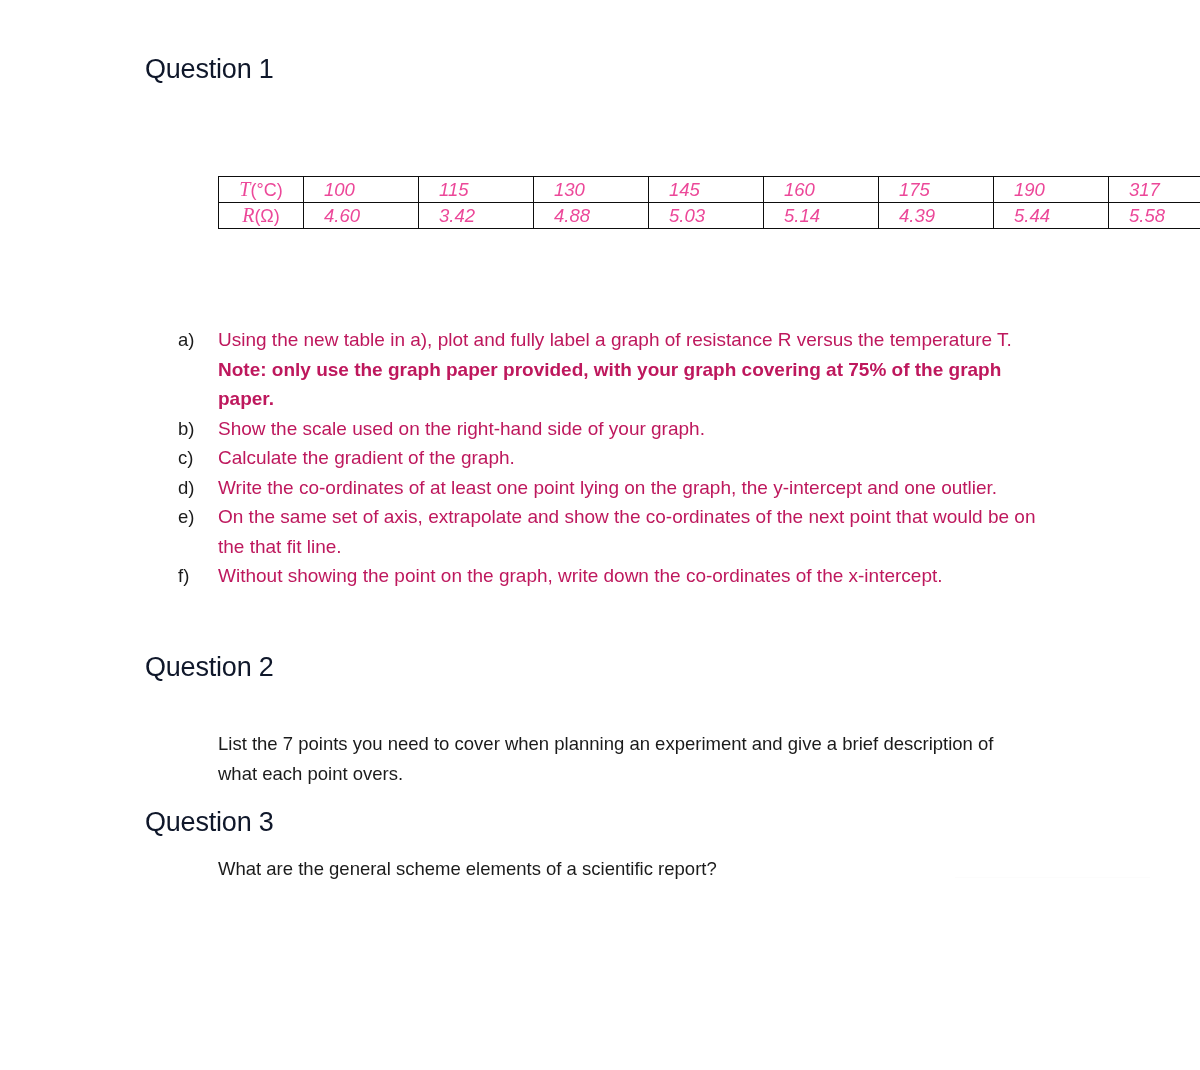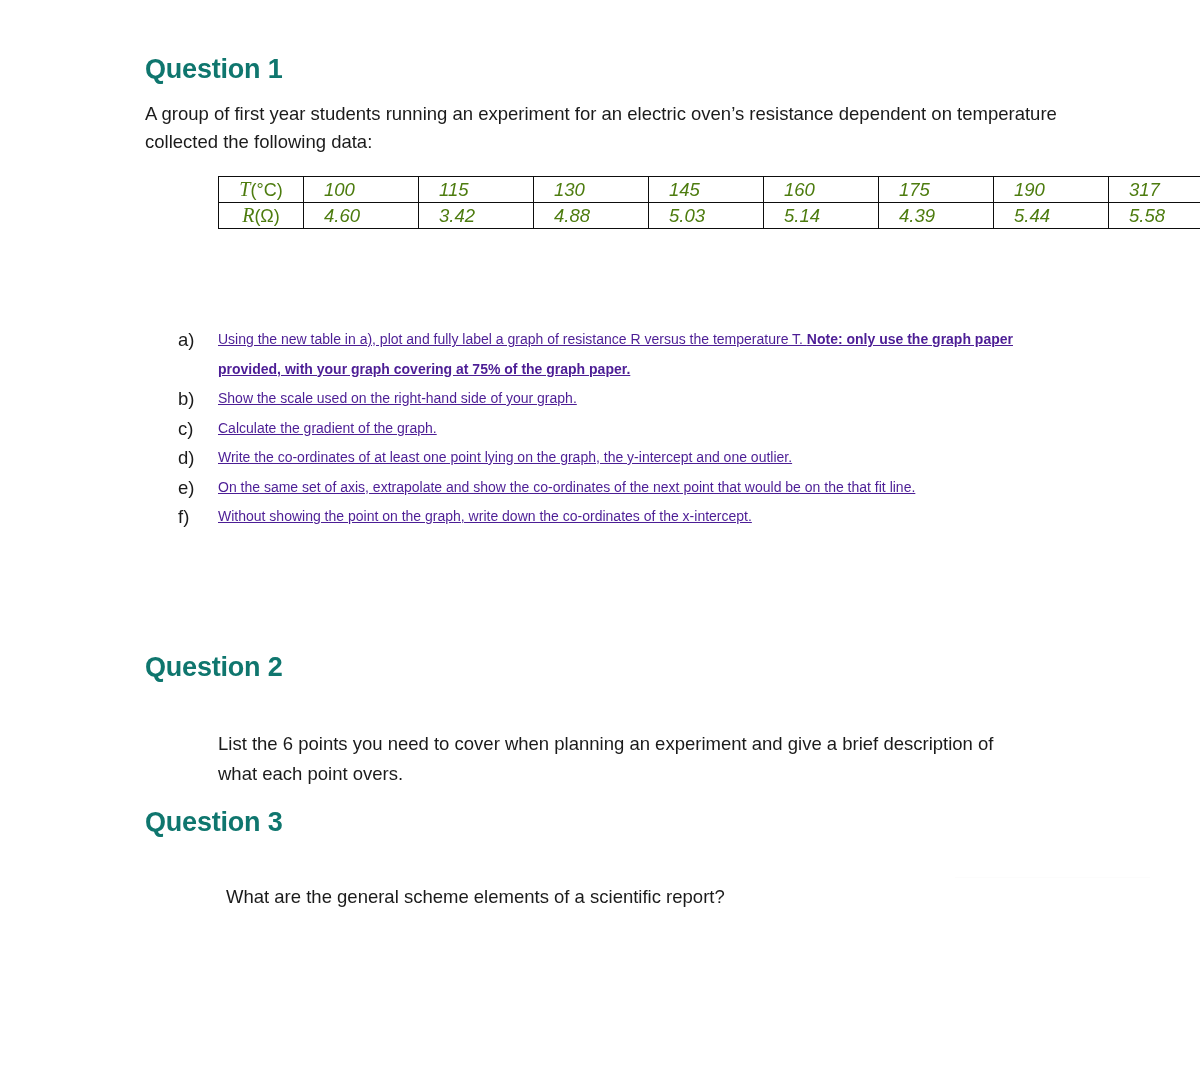--- a/index.html
+++ b/index.html
@@ -21,23 +21,23 @@
     left: 0; top: 0;
     width: 1200px;
     height: 1070px;
   }
 
   
   .q-heading {
     position: absolute;
     left: 145px;
     font-size: 27px;
-    font-weight: 700;
+    font-weight: 400;
     letter-spacing: -0.2px;
-    color: #0f766e;
+    color: #0f172a;
     white-space: nowrap;
   }
 
   
   .intro {
     position: absolute;
     left: 145px;
     top: 100px;
     width: 915px;
     font-size: 18.5px;
@@ -55,21 +55,21 @@
     border-collapse: collapse;
     table-layout: fixed;
     width: 836px;
   }
   table.data-table td {
     border: 1.6px solid #0d0d0d;
     height: 24px;
     padding: 0 0 0 20px;
     font-size: 18.5px;
     line-height: 24px;
-    color: #4d7c0f;
+    color: #ec4899;
     vertical-align: middle;
     white-space: nowrap;
   }
   table.data-table td.rowhead {
     width: 84px;
     text-align: center;
     padding-left: 0;
     font-style: italic;
     font-family: "Liberation Serif", serif;
     font-size: 20px;
@@ -98,24 +98,23 @@
   }
   .li-marker {
     width: 40px;
     flex: 0 0 40px;
     font-size: 18.5px;
     line-height: 29.5px;
     color: #1b1b1b;
   }
   .li-text {
     flex: 1 1 auto;
-    font-size: 14px;
+    font-size: 19px;
     line-height: 29.5px;
-    color: #4c1d95;
-    text-decoration: underline;
+    color: #be185d;
   }
   .li-text b { font-weight: 700; }
 
   
   .sub-para {
     position: absolute;
     left: 218px;
     width: 790px;
     font-size: 18.5px;
     line-height: 30px;
@@ -128,21 +127,20 @@
     height: 1px;
   }
 </style>
 </head>
 <body>
 
 <div class="page">
 
   <div class="q-heading" style="top:54px;">Question 1</div>
 
-  <div class="intro">A group of first year students running an experiment for an electric oven’s resistance dependent on temperature collected the following data:</div>
 
   <div class="data-table-wrap">
     <table class="data-table">
       <tbody>
         <tr>
           <td class="rowhead">
             <span>T</span><span class="unit-upright">(°C)</span>
           </td>
           <td class="cell">100</td>
           <td class="cell">115</td>
@@ -201,21 +199,21 @@
 
     <div class="li-row">
       <div class="li-marker">f)</div>
       <div class="li-text">Without showing the point on the graph, write down the co-ordinates of the x-intercept.</div>
     </div>
 
   </div>
 
   <div class="q-heading" style="top:652px;">Question 2</div>
 
-  <div class="sub-para" style="top:729px;">List the 6 points you need to cover when planning an experiment and give a brief description of what each point overs.</div>
+  <div class="sub-para" style="top:729px;">List the 7 points you need to cover when planning an experiment and give a brief description of what each point overs.</div>
 
   <div class="q-heading" style="top:807px;">Question 3</div>
 
-  <div class="sub-para" style="top:882px;margin-left:8px;">What are the general scheme elements of a scientific report?</div>
+  <div class="sub-para" style="top:854px;">What are the general scheme elements of a scientific report?</div>
 
   <div class="faint-artifact" style="left:955px; top:877px; width:195px;"></div>
 
 </div>
 
 </body></html>

